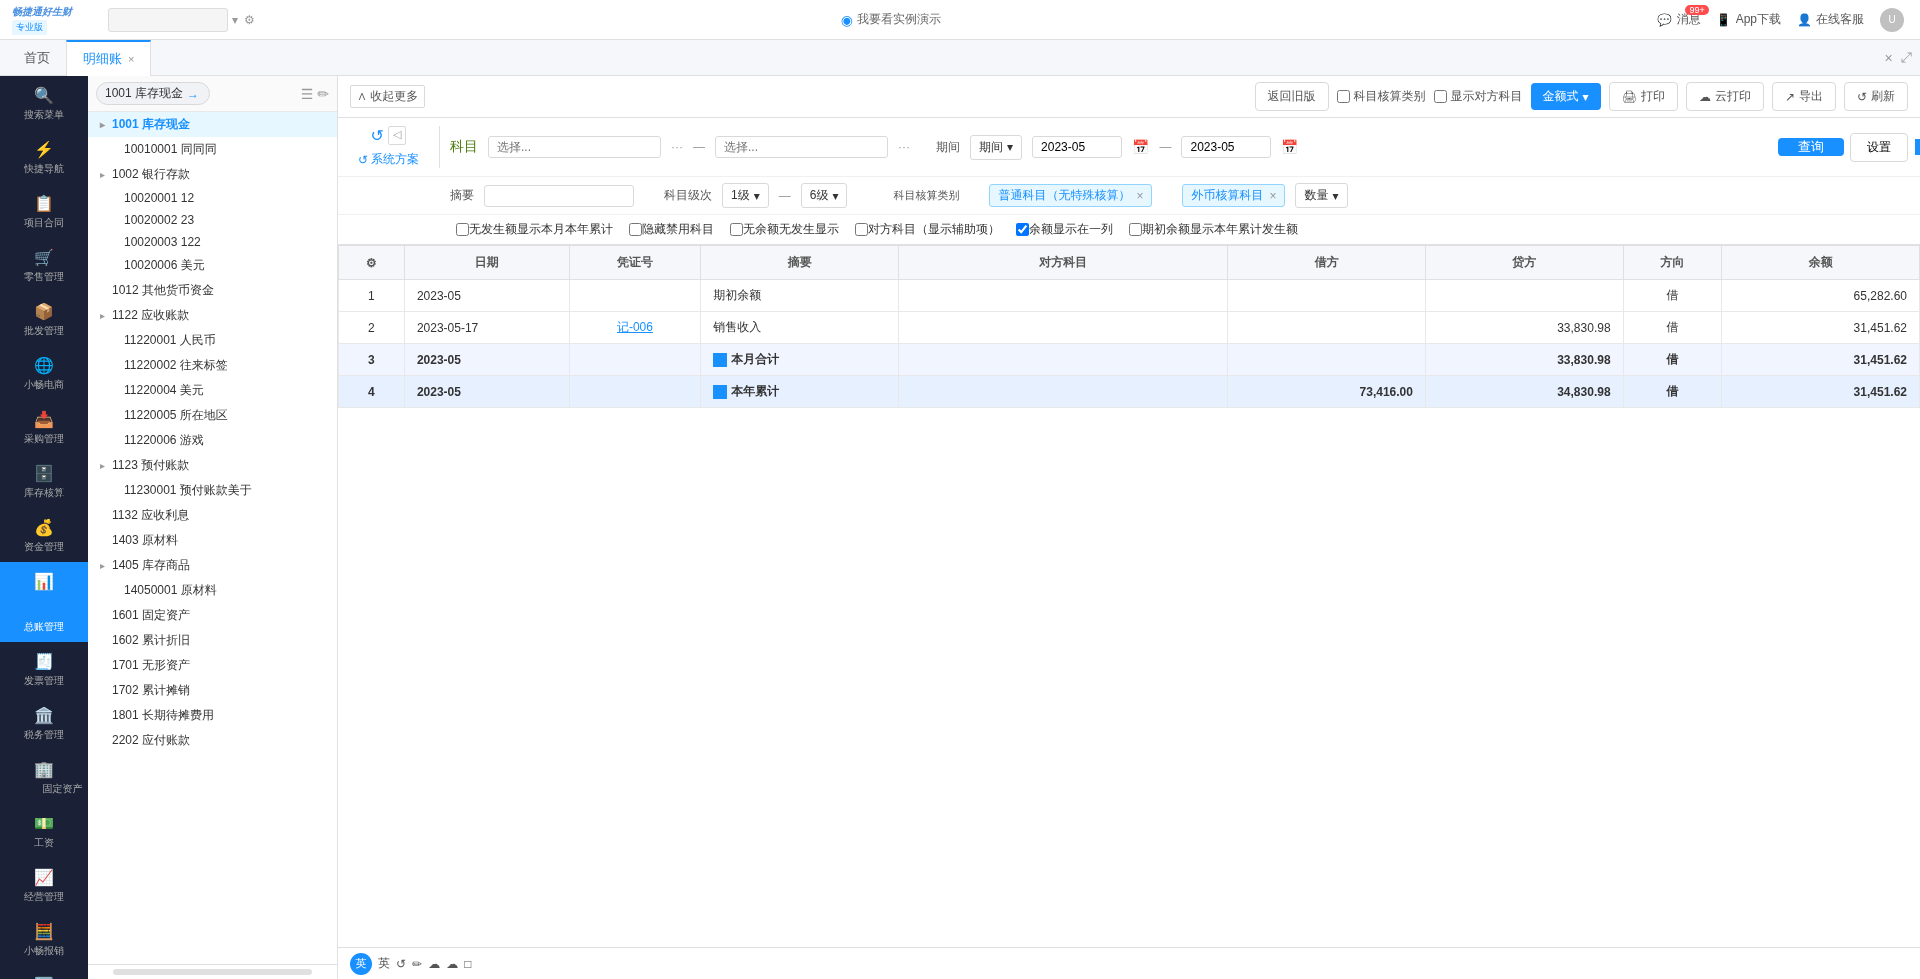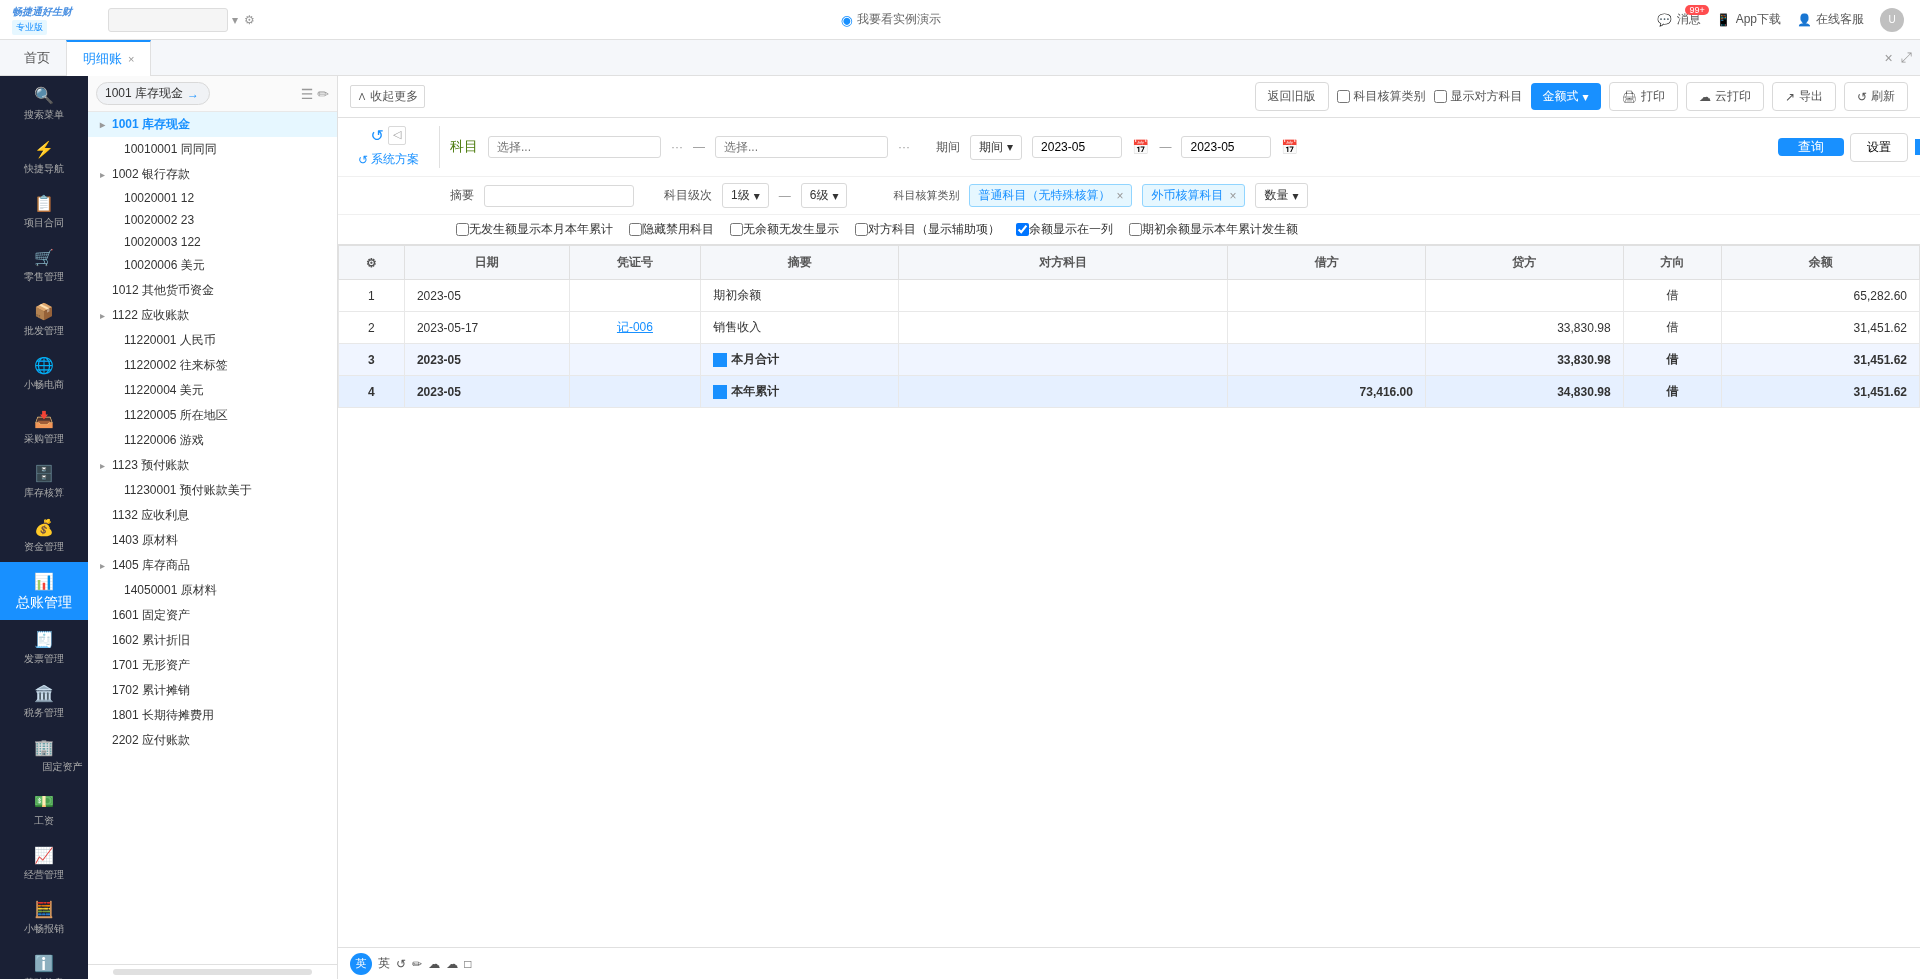--- a/index.html
+++ b/index.html
@@ -52,21 +52,21 @@
     .breadcrumb-tag .arrow { color: #1890ff; cursor: pointer; }
     .toolbar-spacer { flex: 1; }
     .btn-secondary { background: #fff; border: 1px solid #d9d9d9; border-radius: 4px; padding: 5px 12px; font-size: 12px; cursor: pointer; color: #555; display: flex; align-items: center; gap: 4px; }
     .checkbox-label { display: flex; align-items: center; gap: 4px; font-size: 12px; color: #555; cursor: pointer; white-space: nowrap; }
     .dropdown-btn { background: #1890ff; color: #fff; border: none; border-radius: 4px; padding: 5px 12px; font-size: 12px; cursor: pointer; display: flex; align-items: center; gap: 4px; }
 
     
     .filter-area { background: #fff; margin: 0; padding: 0; border-bottom: 1px solid #e0e0e0; }
     .filter-input { border: 1px solid #d9d9d9; border-radius: 3px; padding: 3px 8px; font-size: 12px; min-width: 80px; outline: none; color: #bbb; }
     .filter-select { display: flex; align-items: center; gap: 4px; border: 1px solid #d9d9d9; border-radius: 3px; padding: 3px 8px; font-size: 12px; cursor: pointer; background: #fff; white-space: nowrap; }
-    .filter-tag { display: flex; align-items: center; gap: 4px; background: #e6f7ff; border: 1px solid #91d5ff; border-radius: 3px; padding: 2px 8px; font-size: 12px; color: #1890ff; }
+    .filter-tag { display: flex; align-items: center; gap: 4px; background: #e6f7ff; border: 1px solid #91d5ff; border-radius: 3px; padding: 2px 8px; font-size: 12px; color: #1890ff; margin-left: 20px; }
     .filter-tag .remove { cursor: pointer; color: #999; margin-left: 2px; }
     .query-btn { background: #1890ff; color: #fff; border: none; border-radius: 4px; padding: 0 20px; font-size: 13px; cursor: pointer; }
     .settings-btn { border: 1px solid #d9d9d9; background: #fff; border-radius: 4px; padding: 5px 16px; font-size: 12px; cursor: pointer; }
     .date-input { border: 1px solid #d9d9d9; border-radius: 3px; padding: 3px 8px; font-size: 12px; outline: none; }
     .system-plan { color: #1890ff; font-size: 12px; cursor: pointer; display: flex; align-items: center; gap: 3px; }
 
     
     .table-area { flex: 1; background: #fff; margin: 0; overflow: auto; }
     .data-table { width: 100%; border-collapse: collapse; }
     .data-table th { background: #f5f7fa; border: 1px solid #e0e0e0; padding: 8px 12px; font-size: 12px; font-weight: bold; text-align: center; color: #555; white-space: nowrap; }
@@ -188,21 +188,21 @@
     <div class="sidebar-item">
       <span class="sidebar-icon">🗄️</span>
       <span style="font-size:10px;">库存核算</span>
     </div>
     <div class="sidebar-item">
       <span class="sidebar-icon">💰</span>
       <span style="font-size:10px;">资金管理</span>
     </div>
     <div class="sidebar-item active">
       <span class="sidebar-icon">📊</span>
-      <span style="font-size:14px;">总账管理</span>
+      <span style="font-size:10px;margin-top:26px;">总账管理</span>
     </div>
     <div class="sidebar-item">
       <span class="sidebar-icon">🧾</span>
       <span style="font-size:10px;">发票管理</span>
     </div>
     <div class="sidebar-item">
       <span class="sidebar-icon">🏛️</span>
       <span style="font-size:10px;">税务管理</span>
     </div>
     <div class="sidebar-item">

